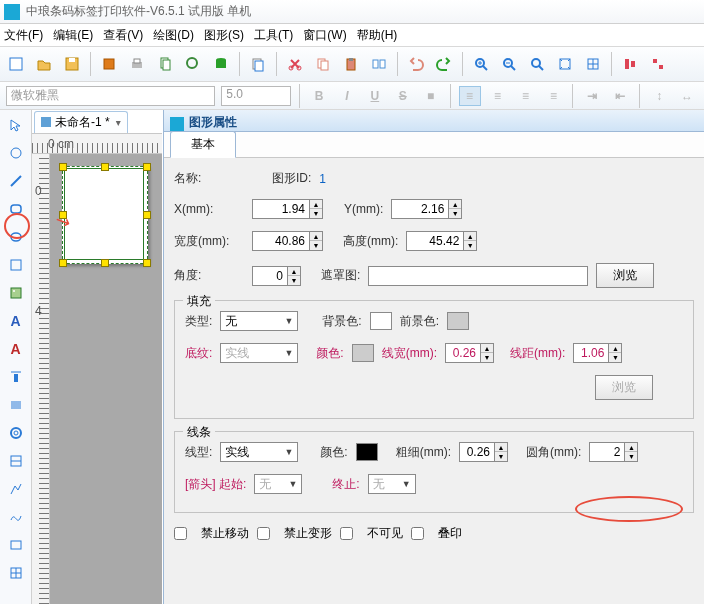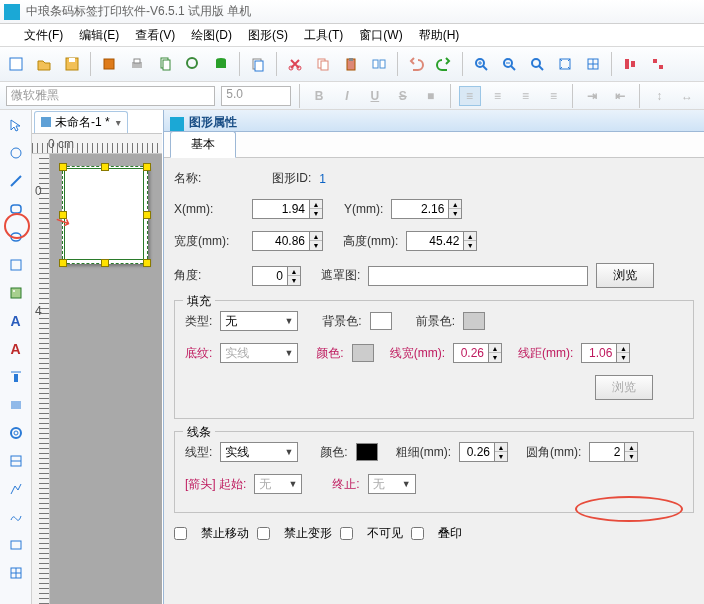--- a/index.html
+++ b/index.html
@@ -1,20 +1,20 @@
 <!DOCTYPE html>
 <html><head>
 <meta charset="utf-8">
 <style>
 *{box-sizing:border-box;margin:0;padding:0;font-family:"Microsoft YaHei",SimSun,sans-serif;font-size:12px}
 body{background:#fff;width:704px;height:604px;overflow:hidden;position:relative}
 .titlebar{height:24px;background:linear-gradient(#fff,#f4f6f9);display:flex;align-items:center;padding:0 4px;border-bottom:1px solid #d0d0d0}
 .app-icon{width:16px;height:16px;background:#1ba8d6;margin-right:6px;display:inline-block}
 .title{color:#666}
-.menubar{height:22px;display:flex;align-items:center;padding:0 20px;gap:8px}
+.menubar{height:22px;display:flex;align-items:center;padding:0 0;gap:2px}
 .menubar span{padding:2px 4px;cursor:pointer}
 .toolbar{height:36px;border-top:1px solid #d9d9d9;border-bottom:1px solid #d9d9d9;background:linear-gradient(#fdfeff,#eef3f8);display:flex;align-items:center;padding:0 4px;gap:4px}
 .tbtn{width:24px;height:24px;display:flex;align-items:center;justify-content:center;border:1px solid transparent;border-radius:3px;cursor:pointer}
 .tsep{width:1px;height:24px;background:#c8c8c8;margin:0 2px}
 .fontbar{height:28px;border-bottom:1px solid #d9d9d9;background:linear-gradient(#fdfeff,#eef3f8);display:flex;align-items:center;padding:0 6px;gap:6px}
 .fontbox{border:1px solid #b9b9b9;background:#fff;height:20px;padding:0 4px;color:#999}
 .fontbox.name{width:210px}
 .fontbox.size{width:70px}
 .fbtn{width:22px;height:20px;color:#bbb;display:flex;align-items:center;justify-content:center;font-weight:bold;cursor:default}
 .fbtn.active{background:#d9e8f5;border:1px solid #9bc6e6}
@@ -470,32 +470,32 @@
     <div class="fieldset">
       <div class="legend">填充</div>
       <div class="row">
         <span class="lbl short">类型:</span>
         <div class="combo">
             <span>无</span>
             <span class="arr">▼</span>
           </div>
         <span class="lbl short" style="margin-left:16px">背景色:</span>
         <span class="swatch white"></span>
-        <span class="lbl short" style="margin-left:16px">前景色:</span>
+        <span class="lbl short" style="">前景色:</span>
         <span class="swatch gray"></span>
       </div>
       <div class="row">
         <span class="lbl short dis-txt">底纹:</span>
         <div class="combo dis">
             <span>实线</span>
             <span class="arr">▼</span>
           </div>
         <span class="lbl short dis-txt" style="margin-left:10px">颜色:</span>
         <span class="swatch gray"></span>
-        <span class="lbl short dis-txt" style="margin-left:8px">线宽(mm):</span>
+        <span class="lbl short dis-txt" style="">线宽(mm):</span>
         <div class="spin">
             <input class="txt w3 dis-txt" disabled="" value="0.26" style="">
             <div class="spinbtns">
               <div>▲</div>
               <div>▼</div>
             </div>
           </div>
         <span class="lbl short dis-txt" style="margin-left:8px">线距(mm):</span>
         <div class="spin">
             <input class="txt w3 dis-txt" disabled="" value="1.06" style="">

